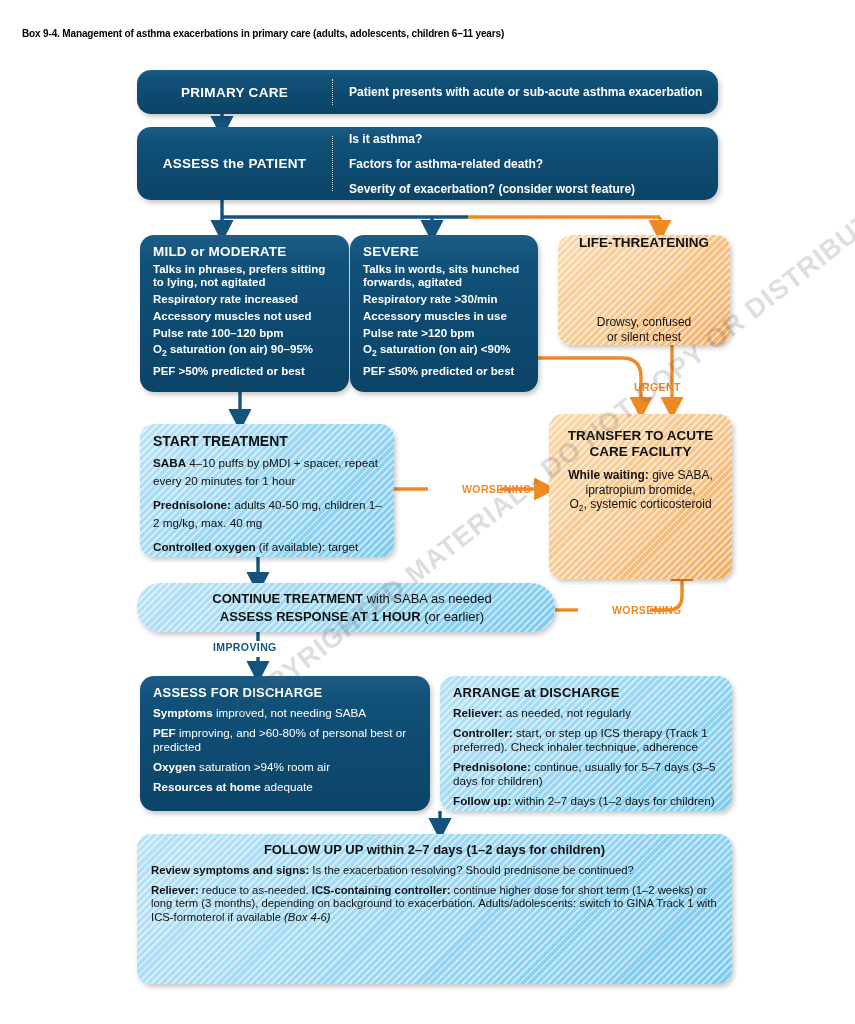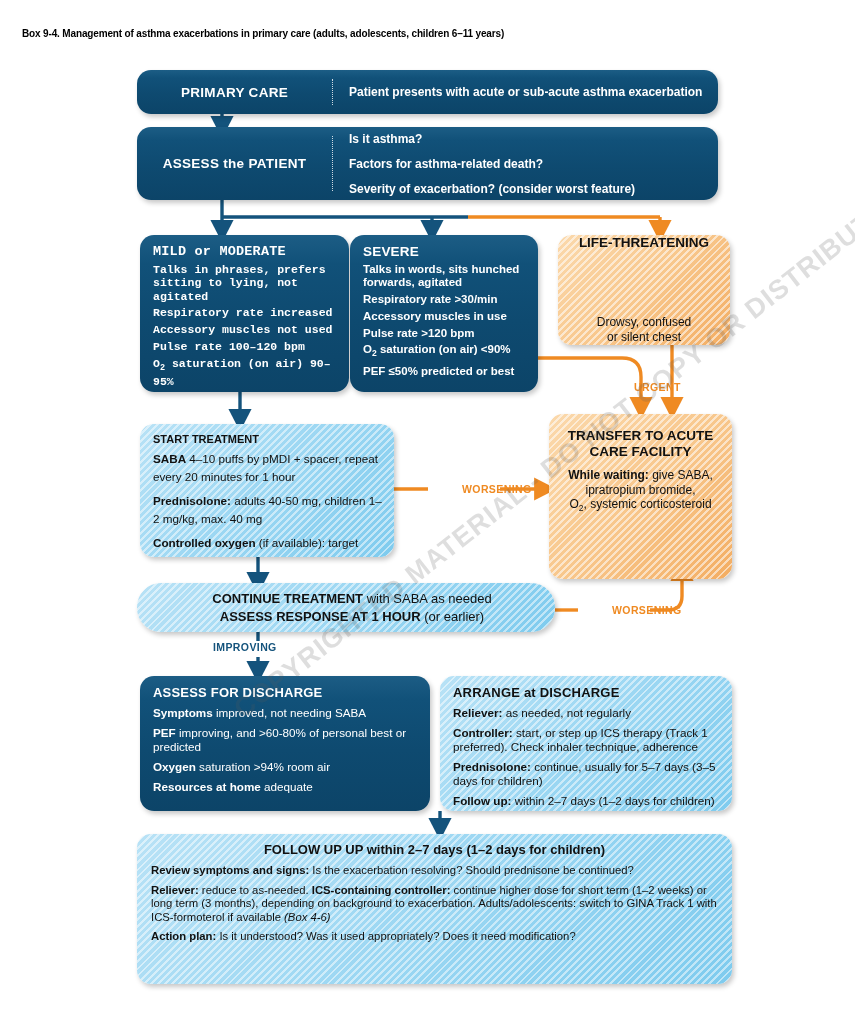--- a/index.html
+++ b/index.html
@@ -136,21 +136,21 @@
   
   .lt {
     display: flex; flex-direction: column;
     align-items: center; justify-content: space-between;
     height: 100%; text-align: center;
   }
   .lt .t { font-weight: bold; font-size: 13.5px; color:#111; margin-bottom: 5px;}
   .lt .s { font-size: 12px; color:#111; line-height: 15px;}
 
   
-  .tx .title { font-weight: bold; font-size: 11px; color:#111; margin-bottom: 5px;}
+  .tx .title { font-weight: bold; font-size: 14px; color:#111; margin-bottom: 5px;}
   .tx .p { font-size: 11.7px; color:#111; line-height: 18px; margin-bottom: 6px; }
   .tx .p b { font-weight: bold; }
 
   
   .tf { text-align:center; padding: 14px 10px; }
   .tf .t { font-weight:bold; font-size: 13.5px; color:#111; line-height: 16px;}
   .tf .s { font-size: 12px; color:#111; line-height: 14.6px; margin-top: 8px;}
   .tf .s b { font-weight: bold; }
 
   
@@ -259,21 +259,21 @@
       </div>
       <div class="dotdiv"></div>
       <div class="split-right">
         <div>Is it asthma?</div>
         <div>Factors for asthma-related death?</div>
         <div>Severity of exacerbation? (consider worst feature)</div>
       </div>
     </div>
   </div>
 
-  <div class="nodebox bx-darkblue sev" style="left:140px; top:235px; width:209px; height:157px;font-family:Liberation Mono, monospace;">
+  <div class="nodebox bx-darkblue sev" style="left:140px; top:235px; width:209px; height:157px;">
     <div class="inner pad">
       <div class="title">MILD or MODERATE</div>
       <div class="item">Talks in phrases, prefers sitting to lying, not agitated</div>
       <div class="item">Respiratory rate increased</div>
       <div class="item">Accessory muscles not used</div>
       <div class="item">Pulse rate 100–120 bpm</div>
       <div class="item">O<sub>2</sub> saturation (on air) 90–95%</div>
       <div class="item">PEF &gt;50% predicted or best</div>
     </div>
   </div>
@@ -346,21 +346,20 @@
       <div class="p"><b>Prednisolone:</b><span> continue, usually for 5–7 days (3–5 days for children)</span></div>
       <div class="p"><b>Follow up:</b><span> within 2–7 days (1–2 days for children)</span></div>
     </div>
   </div>
 
   <div class="nodebox bx-lightblue" style="left:137px; top:834px; width:595px; height:150px;">
     <div class="inner fu">
       <div class="title">FOLLOW UP UP within 2–7 days (1–2 days for children)</div>
       <div class="p"><b>Review symptoms and signs:</b><span> Is the exacerbation resolving? Should prednisone be continued?</span></div>
       <div class="p"><b>Reliever:</b><span> reduce to as-needed. </span><b>ICS-containing controller:</b><span> continue higher dose for short term (1–2 weeks) or long term (3 months), depending on background to exacerbation. Adults/adolescents: switch to GINA Track 1 with ICS-formoterol if available </span><i>(Box 4-6)</i></div>
-      <div class="p"><b>Action plan:</b><span> Is it understood? Was it used appropriately? Does it need modification?</span></div>
     </div>
   </div>
 
   <div class="conn-label lbl-orange" style="left:602px; top:381px;">URGENT</div>
   <div class="conn-label lbl-orange" style="left:430px; top:483px;">WORSENING</div>
   <div class="conn-label lbl-orange" style="left:580px; top:604px;">WORSENING</div>
   <div class="conn-label lbl-blue" style="left:213px; top:641px;">IMPROVING</div>
 
   <div id="watermark">COPYRIGHTED MATERIAL - DO NOT COPY OR DISTRIBUTE</div>
 </div>

